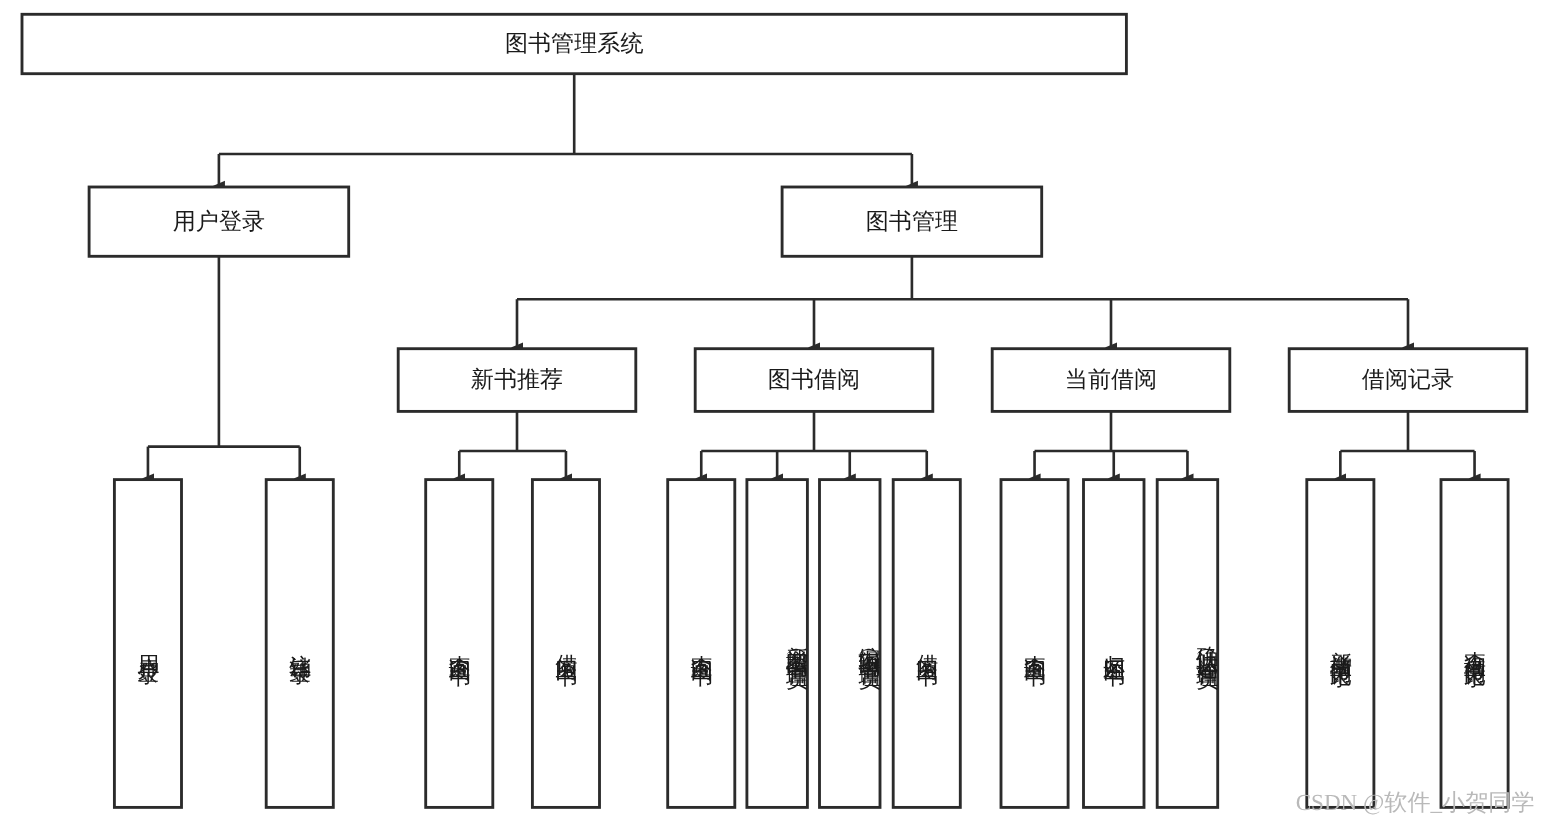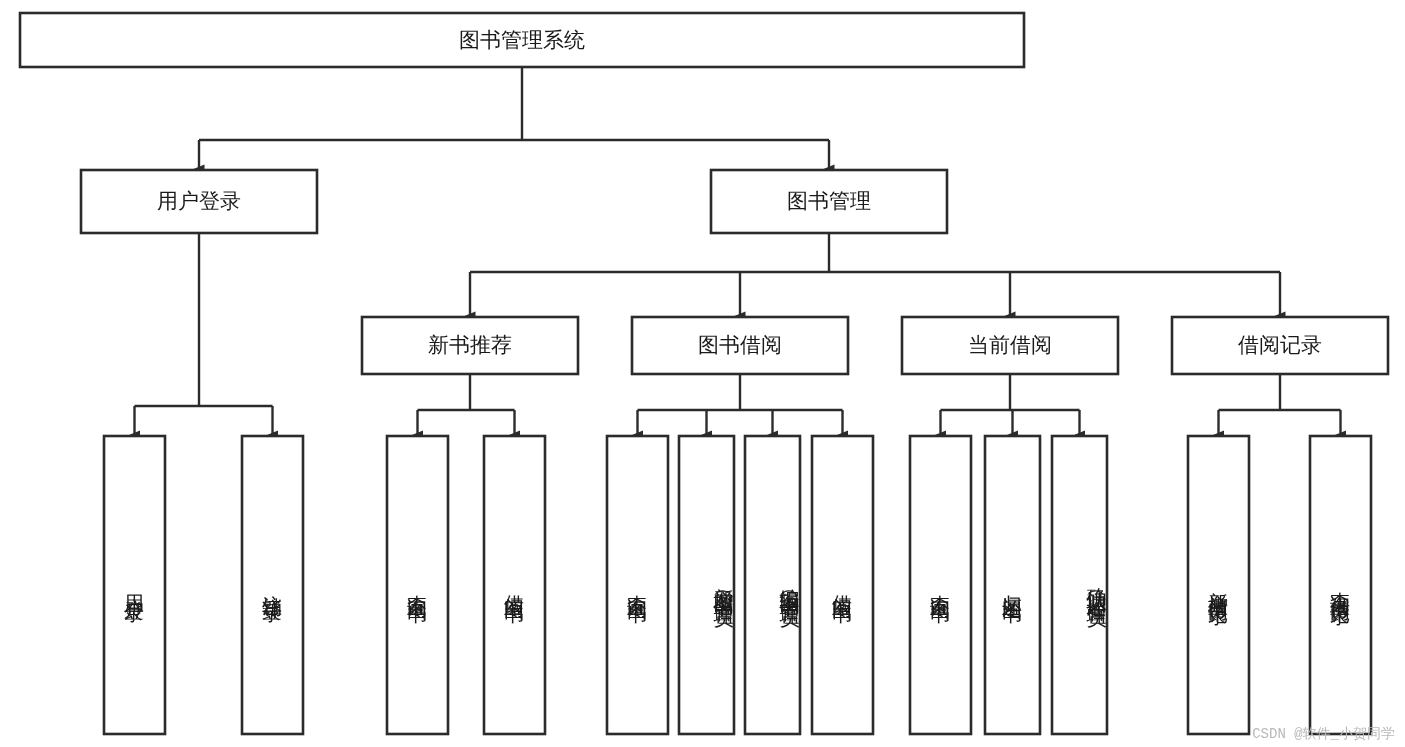--- a/index.html
+++ b/index.html
@@ -60,22 +60,22 @@
     display: flex;
     align-items: flex-start;
     justify-content: center;
     white-space: nowrap;
     pointer-events: none;
   }
   .watermark {
     position: absolute;
     right: 10px;
     bottom: 4px;
-    font-family: Liberation Mono, monospace;
-    font-size: 14px;
+    font-family: Liberation Serif, serif;
+    font-size: 21px;
     color: #b9b9b9;
     white-space: nowrap;
   }
 </style>
 </head>
 <body>
 
 <div id="diagram-root">
 
   <svg id="tree-svg" viewBox="0 0 1405 747">

